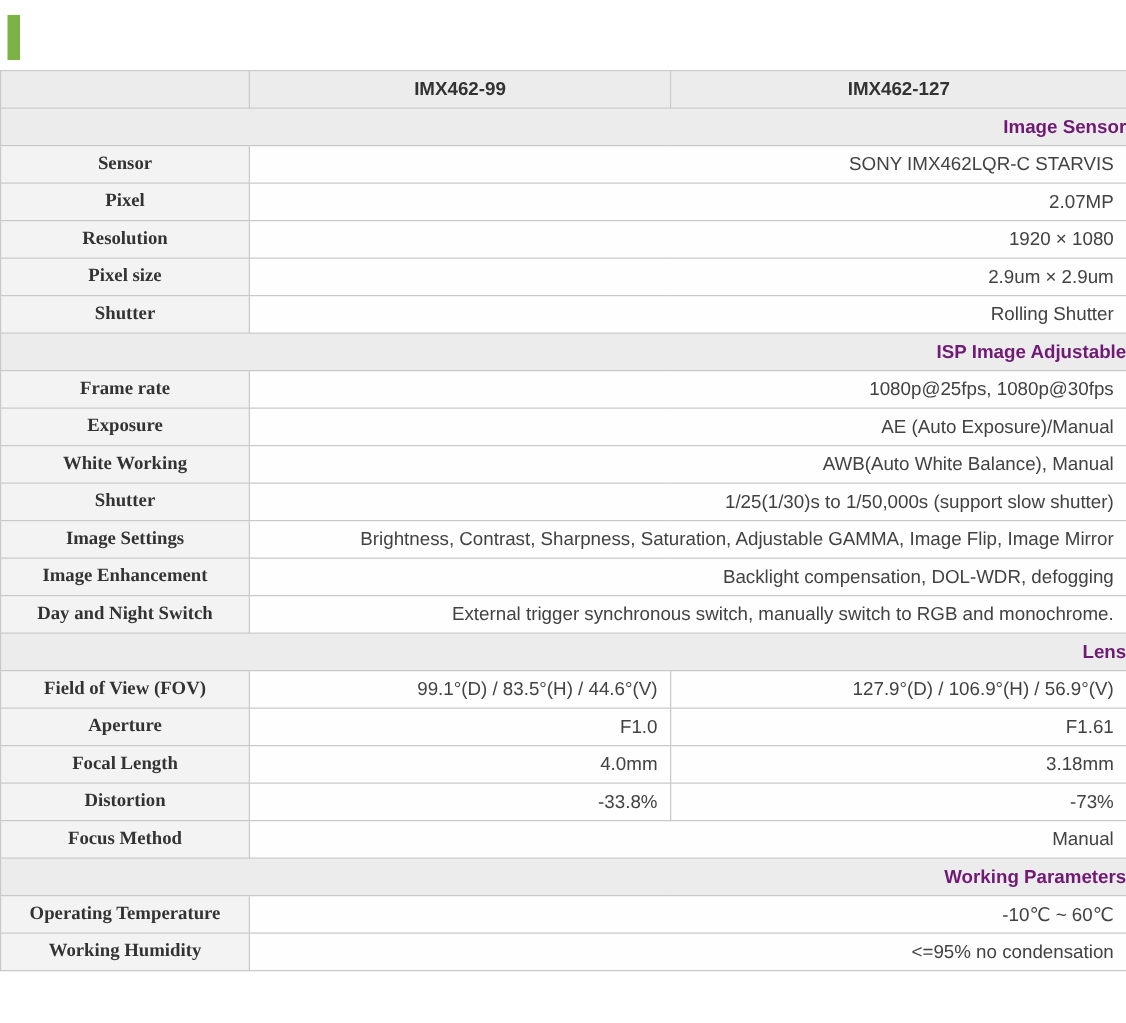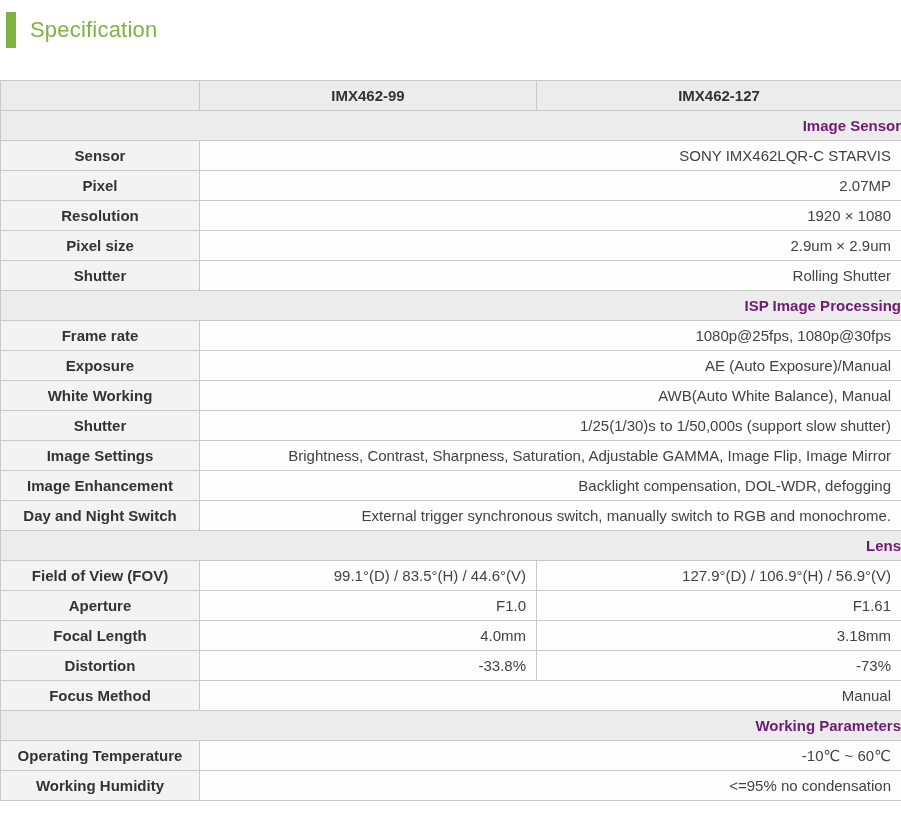--- a/index.html
+++ b/index.html
@@ -29,21 +29,21 @@
     font-weight: 400;
     color: #7db344;
     letter-spacing: 0.2px;
   }
 
   
   table.spec {
     width: 901px;
     border-collapse: collapse;
     table-layout: fixed;
-    margin-top: 26px;
+    margin-top: 2px;
     font-size: 15px;
   }
   table.spec td, table.spec th {
     border: 1px solid #c9c9c9;
     height: 30px;
     vertical-align: middle;
     overflow: hidden;
     white-space: nowrap;
   }
   col.c-label { width: 199px; }
@@ -62,36 +62,36 @@
     font-weight: 700;
     text-align: right;
     color: #701a75;
   }
   td.row-label {
     background: #f3f3f3;
     font-weight: 700;
     text-align: center;
     color: #333333;
     padding: 0 4px;
+    font-family: Liberation Serif, serif;
   }
   td.row-value {
     background: #fefefe;
     text-align: right;
     padding: 0 10px;
     color: #424242;
   }
 </style>
 </head>
 <body>
 
 <div class="page">
 
   <div class="title-bar">
     <div class="accent-bar"></div>
-    <div class="page-title">Specification</div>
   </div>
 
   <table class="spec">
     <colgroup>
       <col class="c-label">
         <col class="c-v1">
         <col class="c-v2">
     </colgroup>
     <tbody>
 
@@ -119,21 +119,21 @@
       <tr>
         <td class="row-label">Pixel size</td>
         <td class="row-value" colspan="2">2.9um × 2.9um</td>
       </tr>
       <tr>
         <td class="row-label">Shutter</td>
         <td class="row-value" colspan="2">Rolling Shutter</td>
       </tr>
 
       <tr>
-        <td class="section-header" colspan="3">ISP Image Processing</td>
+        <td class="section-header" colspan="3">ISP Image Adjustable</td>
       </tr>
       <tr>
         <td class="row-label">Frame rate</td>
         <td class="row-value" colspan="2">1080p@25fps, 1080p@30fps</td>
       </tr>
       <tr>
         <td class="row-label">Exposure</td>
         <td class="row-value" colspan="2">AE (Auto Exposure)/Manual</td>
       </tr>
       <tr>

